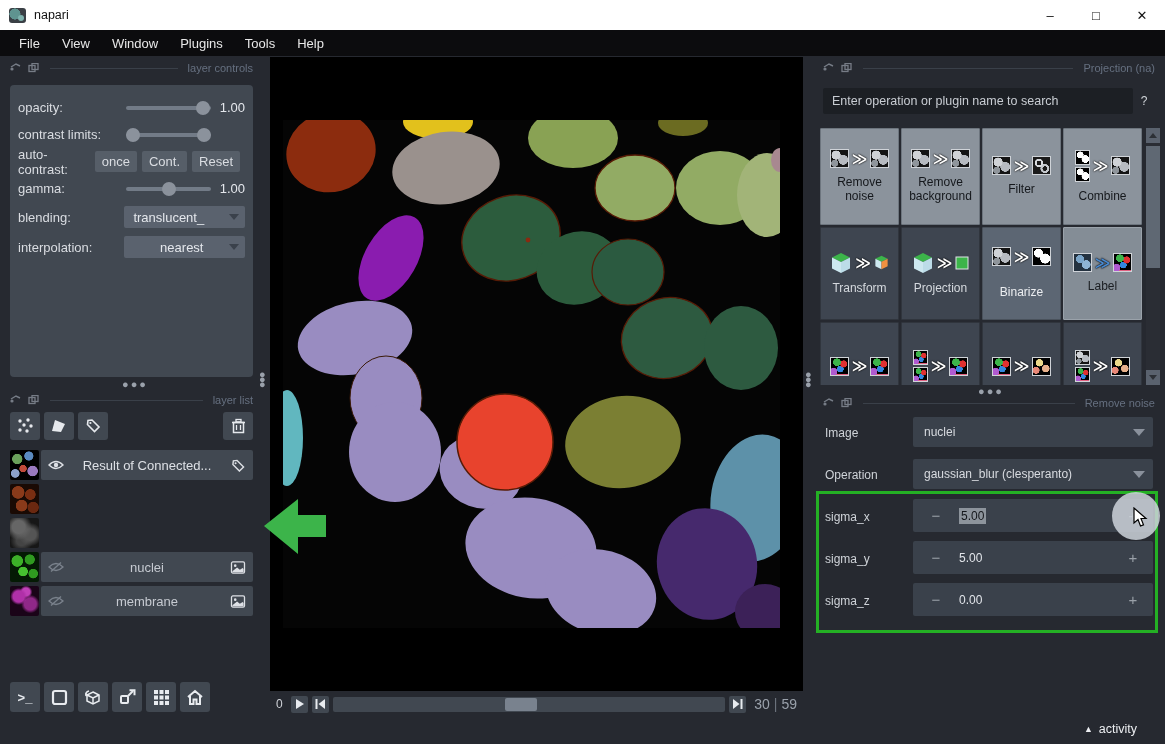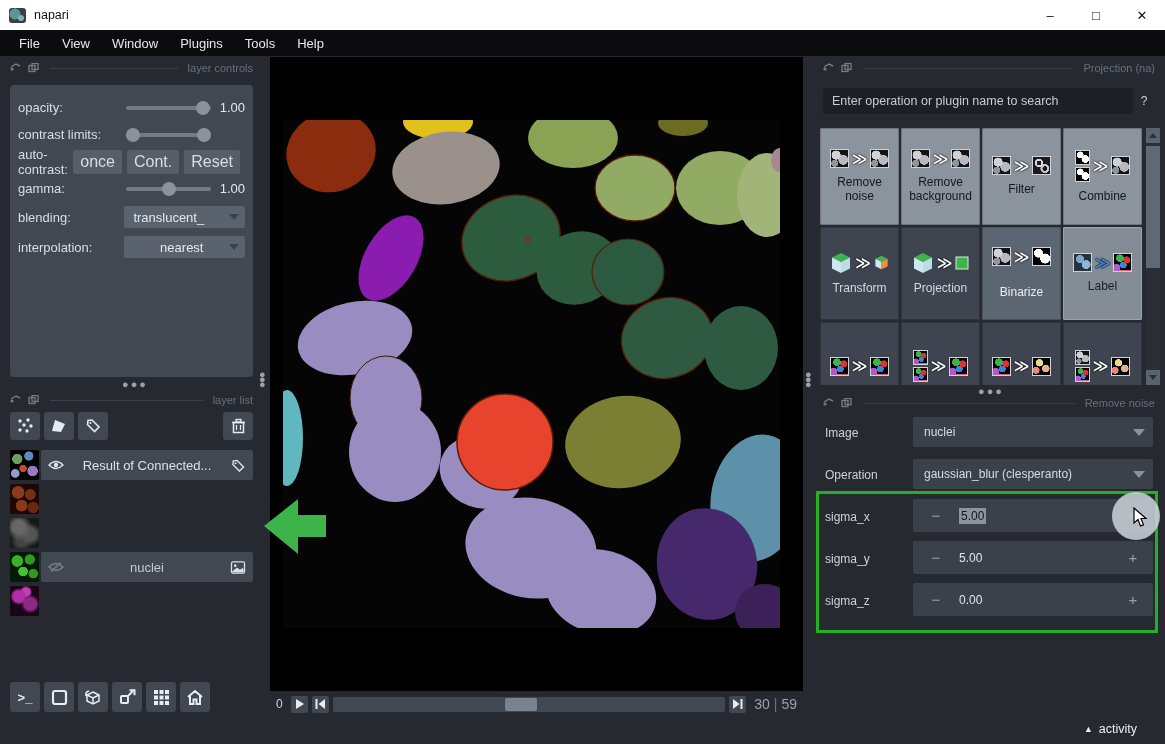--- a/index.html
+++ b/index.html
@@ -35,21 +35,21 @@
 
   
   #controls-box { position:absolute; left:10px; top:85px; width:243px; height:292px;
     background:#414851; border-radius:4px; padding:9px 8px 0 8px; }
   .ctl-row { display:flex; align-items:center; height:27px; }
   .ctl-label { width:108px; font-size:13px; color:#dadde2; }
   .slider { position:relative; flex:1; height:14px; }
   .slider .track { position:absolute; left:0; right:0; top:5px; height:4px; border-radius:2px; background:#727b87; }
   .slider .knob { position:absolute; top:0; width:14px; height:14px; border-radius:50%; background:#8b929c; }
   .ctl-value { width:34px; text-align:right; font-size:13px; color:#e4e7ec; overflow:hidden; white-space:nowrap; }
-  .mini-btn { background:#565e68; color:#dadde2; font-size:16px; border-radius:2px;
+  .mini-btn { background:#565e68; color:#dadde2; font-size:13px; border-radius:2px;
     padding:3px 7px; margin-right:5px; }
   .cmap-swatch { width:28px; height:18px; border-radius:2px; margin-right:5px;
     background:linear-gradient(to right,#000,#fff); border:1px solid #2c3036; }
   .dropdown { position:relative; background:#5a626e; border-radius:2px; height:22px;
     display:flex; align-items:center; padding:0 22px 0 9px; font-size:13px; color:#e4e7ec; }
   .dropdown .arrow { position:absolute; right:6px; top:8px; width:0; height:0;
     border-left:5px solid transparent; border-right:5px solid transparent; border-top:6px solid #3a414b; }
 
   
   .sq-btn { position:absolute; width:30px; height:28px; background:#414851; border-radius:3px;
@@ -323,20 +323,32 @@
     <span class="layer-name" style="color:#c6cad1;">nuclei</span>
     <svg class="type-icon" viewBox="0 0 16 14">
         <rect x="1" y="1" width="14" height="12" rx="1.5" fill="none" stroke="#dde0e5" stroke-width="1.4"></rect>
         <circle cx="5" cy="5" r="1.4" fill="#dde0e5"></circle>
         <path d="M2 11 L7 7 L10 9.5 L13 7.5 L14 8.5 V12 H2 Z" fill="#dde0e5"></path>
       </svg>
   </div>
 </div>
 <div class="layer-row" style="top:586px;">
   <div class="layer-thumb" style="background-image:radial-gradient(circle at 30% 35%, #b030a8 0 20%, transparent 30%),radial-gradient(circle at 70% 60%, #902888 0 22%, transparent 34%),radial-gradient(circle at 55% 20%, #c040b8 0 14%, transparent 22%); background-color:#1a0418;"></div>
+  <div class="layer-bar">
+    <svg class="eye" viewBox="0 0 16 12">
+        <path d="M1 6 Q8 -1 15 6 Q8 13 1 6 Z" fill="none" stroke="#7a828c" stroke-width="1.3"></path>
+        <line x1="3" y1="10.5" x2="13" y2="1.5" stroke="#7a828c" stroke-width="1.3"></line>
+      </svg>
+    <span class="layer-name" style="color:#c6cad1;">membrane</span>
+    <svg class="type-icon" viewBox="0 0 16 14">
+        <rect x="1" y="1" width="14" height="12" rx="1.5" fill="none" stroke="#dde0e5" stroke-width="1.4"></rect>
+        <circle cx="5" cy="5" r="1.4" fill="#dde0e5"></circle>
+        <path d="M2 11 L7 7 L10 9.5 L13 7.5 L14 8.5 V12 H2 Z" fill="#dde0e5"></path>
+      </svg>
+  </div>
 </div>
 
 <div class="vt-btn" style="left:10px;">
     <span>&gt;_</span>
   </div>
 <div class="vt-btn" style="left:44px;">
   <svg width="17" height="17" viewBox="0 0 17 17">
       <rect x="2" y="2" width="13" height="13" rx="2" fill="none" stroke="#e8ebef" stroke-width="2.2"></rect>
     </svg>
 </div>

